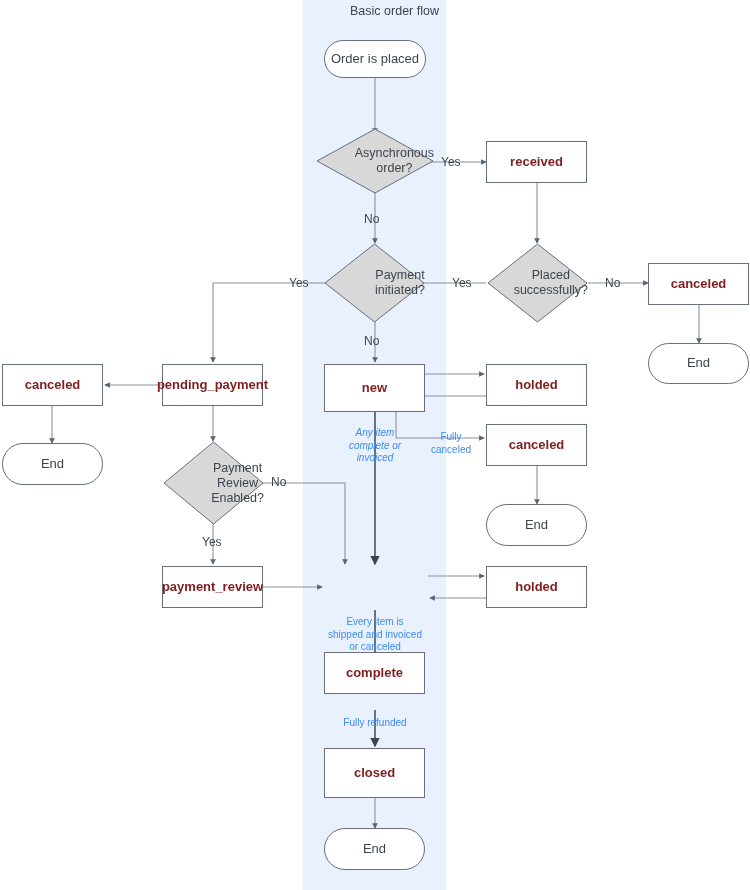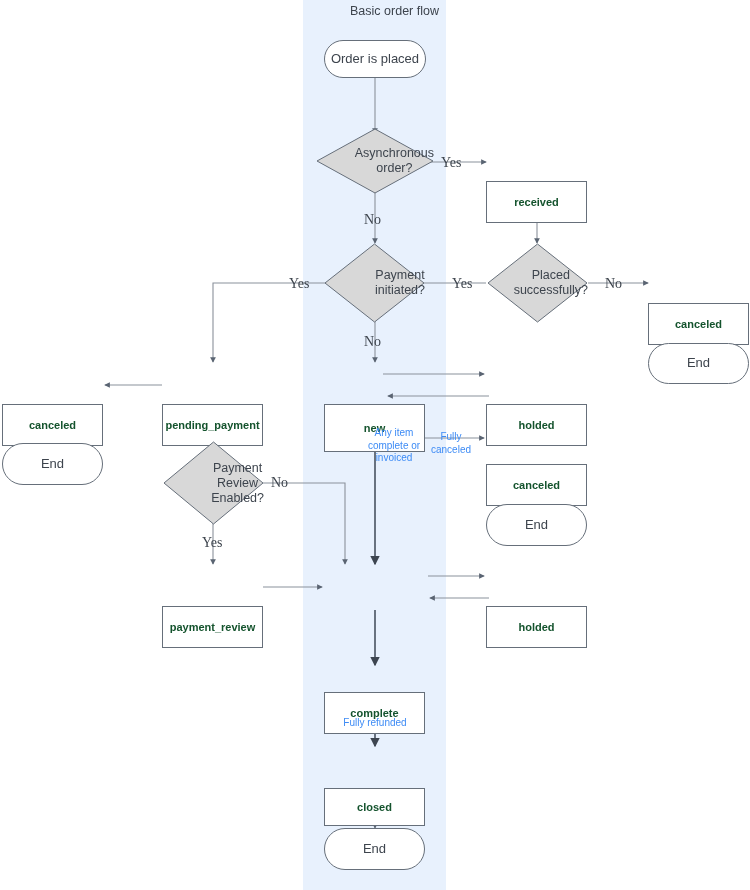--- a/index.html
+++ b/index.html
@@ -31,24 +31,23 @@
     position: absolute;
     display: flex;
     align-items: center;
     justify-content: center;
     text-align: center;
     line-height: 1.15;
   }
   .state {
     border: 1px solid #666f7a;
     background: #ffffff;
-    color: #14532d;
+    color: #7f1d1d;
     font-weight: bold;
-    font-size: 11px;
-    margin-top: 40px;
+    font-size: 13px;
   }
   .term {
     border: 1px solid #666f7a;
     background: #ffffff;
     color: #3d444d;
     font-size: 13px;
     border-radius: 22px;
   }
   .decision-wrap {
     position: absolute;
@@ -75,24 +74,23 @@
     font-size: 12.5px;
     text-align: center;
     width: 143px;
     left: 303px;
     top: 4px;
     padding-left: 40px;
   }
   .elabel {
     position: absolute;
     color: #3d444d;
-    font-size: 14px;
+    font-size: 12px;
     background: transparent;
     white-space: nowrap;
-    font-family: Liberation Serif, serif;
   }
   .blabel {
     position: absolute;
     color: #3d8bf5;
     font-size: 10px;
     text-align: center;
     line-height: 1.25;
     white-space: nowrap;
   }
 </style>
@@ -231,49 +229,54 @@
 
   <div class="node state" style="left:486px; top:424px; width:101px; height:42px;">canceled</div>
 
   <div class="node term" style="left:486px; top:504px; width:101px; height:42px;">End</div>
 
 
   <div class="node state" style="left:486px; top:566px; width:101px; height:42px;">holded</div>
 
   <div class="node state" style="left:324px; top:652px; width:101px; height:42px;">complete</div>
 
-  <div class="node state" style="left:324px; top:748px; width:101px; height:38px;">closed</div>
+  <div class="node state" style="left:324px; top:748px; width:101px; height:50px;">closed</div>
 
   <div class="node term" style="left:324px; top:828px; width:101px; height:42px;">End</div>
 
   <div class="elabel" style="left:441px; top:155px;">Yes</div>
 
   <div class="elabel" style="left:364px; top:212px;">No</div>
 
   <div class="elabel" style="left:452px; top:276px;">Yes</div>
 
   <div class="elabel" style="left:605px; top:276px;">No</div>
 
   <div class="elabel" style="left:289px; top:276px;">Yes</div>
 
   <div class="elabel" style="left:364px; top:334px;">No</div>
 
   <div class="elabel" style="left:271px; top:475px;">No</div>
 
   <div class="elabel" style="left:202px; top:535px;">Yes</div>
 
-  <div class="blabel" style="left:352px; top:427px; width:84px;">
+  <div class="blabel" style="left:333px; top:427px; width:84px;font-style:italic;">
     <div>Any item</div>
     <div>complete or</div>
     <div>invoiced</div>
   </div>
 
   <div class="blabel" style="left:424px; top:431px; width:54px;">
     <div>Fully</div>
     <div>canceled</div>
   </div>
 
+  <div class="blabel" style="left:318px; top:616px; width:114px;">
+    <div>Every item is</div>
+    <div>shipped and invoiced</div>
+    <div>or canceled</div>
+  </div>
 
   <div class="blabel" style="left:318px; top:717px; width:114px;">
     <div>Fully refunded</div>
   </div>
 
 </div>
 
 </body></html>

